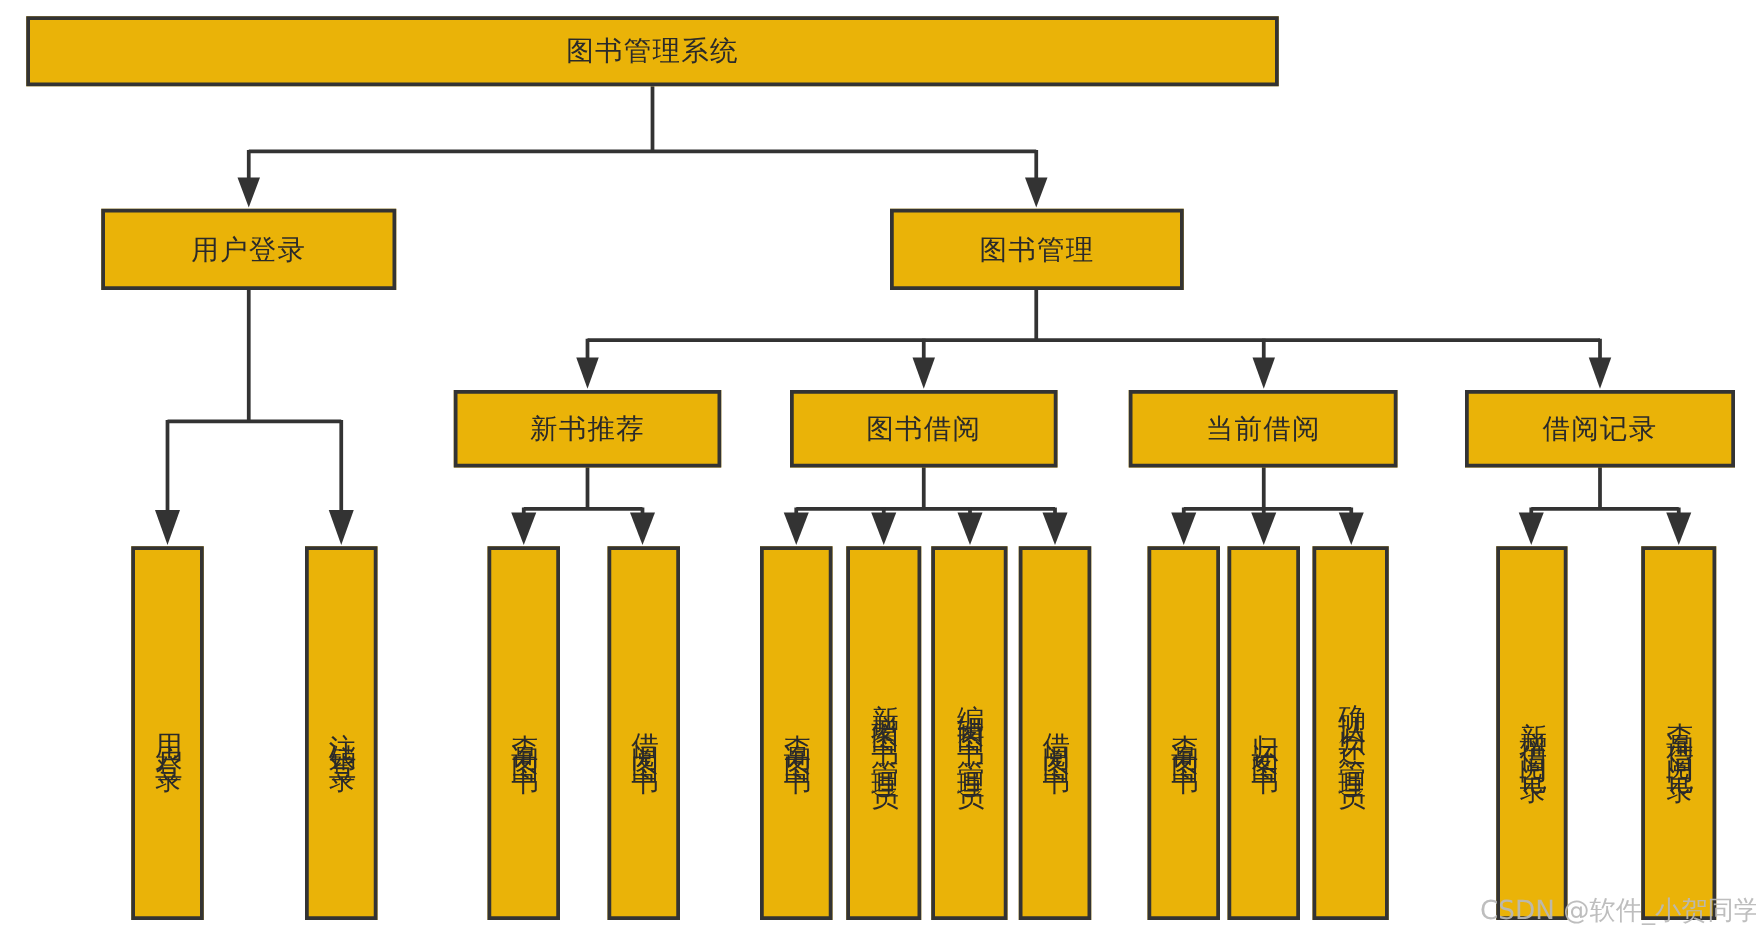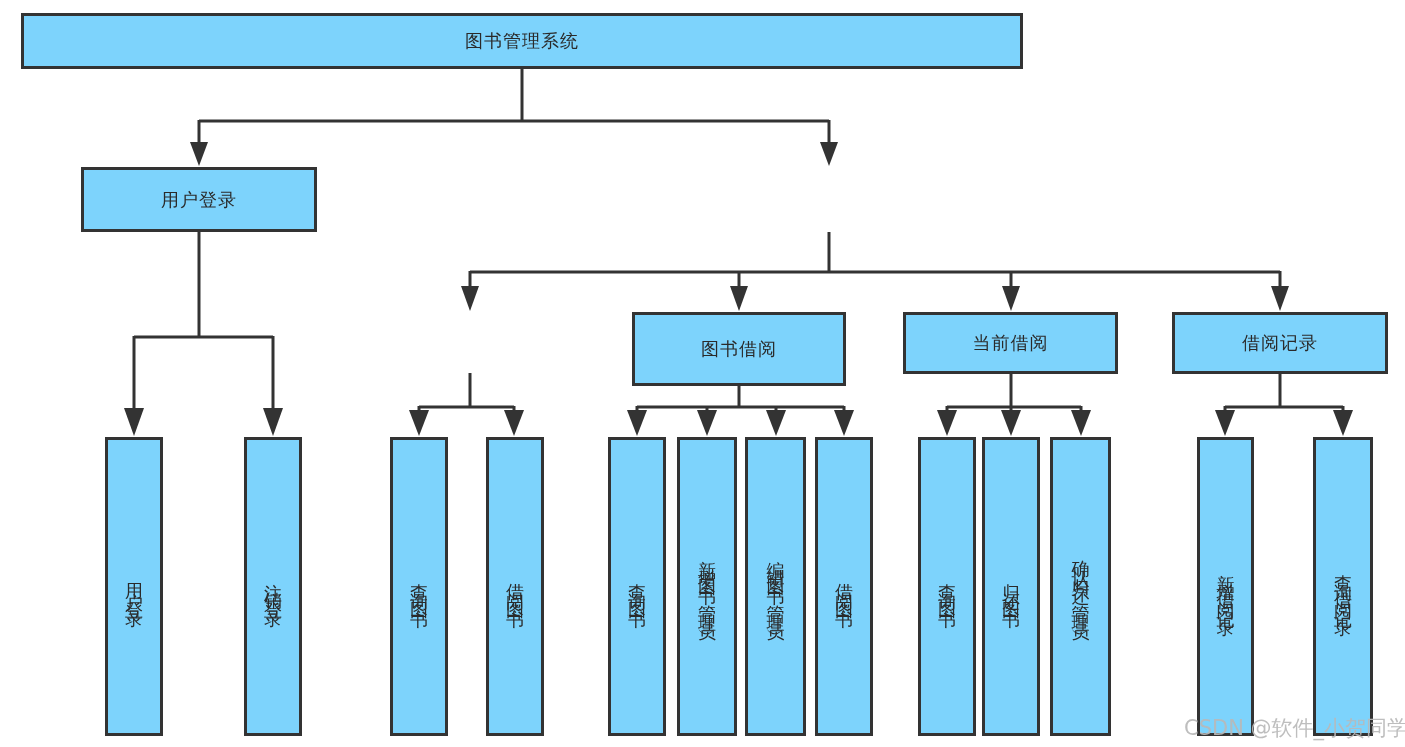--- a/index.html
+++ b/index.html
@@ -13,26 +13,26 @@
   }
   .wires {
     position: absolute;
     left: 0; top: 0;
     width: 1405px; height: 747px;
   }
   .box {
     position: absolute;
     box-sizing: border-box;
     border: 3px solid #333333;
-    background: #7dd3fc;
+    background: #eab308;
     display: flex;
     align-items: center;
     justify-content: center;
     color: #2a2a2a;
-    font-size: 18px;
+    font-size: 22px;
     z-index: 2;
   }
   .box.h span {
     letter-spacing: 1px;
     white-space: nowrap;
   }
   .box.v span {
     writing-mode: vertical-rl;
     text-orientation: mixed;
     letter-spacing: 9px;
@@ -117,22 +117,28 @@
     <polygon points="1333,410 1353,410 1343,436" fill="#333333" stroke="none"></polygon>
   </svg>
 
   <div class="box h" style="left:21px; top:13px; width:1002px; height:56px;">
     <span>图书管理系统</span>
   </div>
 
   <div class="box h" style="left:81px; top:167px; width:236px; height:65px;">
     <span>用户登录</span>
   </div>
+  <div class="box h" style="left:712px; top:167px; width:235px; height:65px;">
+    <span>图书管理</span>
+  </div>
 
-  <div class="box h" style="left:632px; top:312px; width:214px; height:74px;justify-content:center;">
+  <div class="box h" style="left:363px; top:312px; width:214px; height:62px;">
+    <span>新书推荐</span>
+  </div>
+  <div class="box h" style="left:632px; top:312px; width:214px; height:62px;justify-content:center;">
     <span>图书借阅</span>
   </div>
   <div class="box h" style="left:903px; top:312px; width:215px; height:62px;text-align:right;">
     <span>当前借阅</span>
   </div>
   <div class="box h" style="left:1172px; top:312px; width:216px; height:62px;">
     <span>借阅记录</span>
   </div>
 
   <div class="box v" style="left:105px; top:437px; width:58px; height:299px;">

